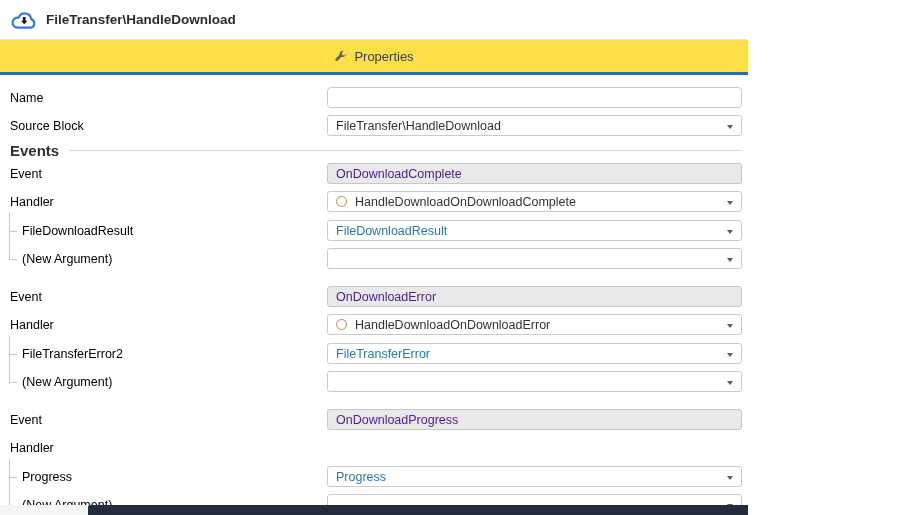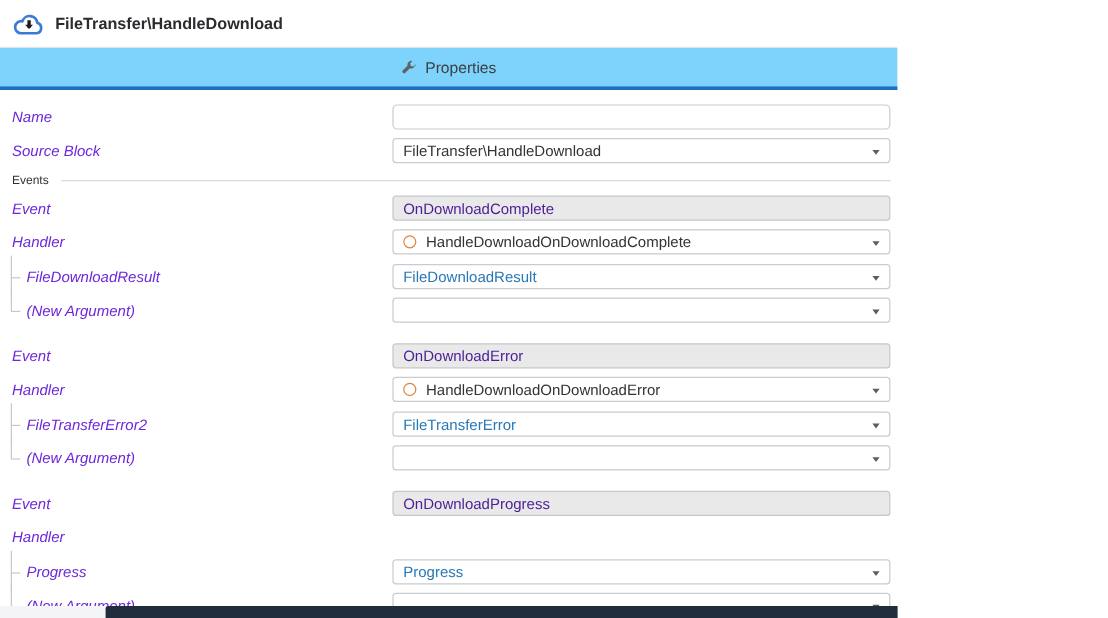--- a/index.html
+++ b/index.html
@@ -11,45 +11,45 @@
   }
   
   .hdr { height: 40px; display: flex; align-items: center; padding-left: 10px;
          border-bottom: 1px solid #e2e3e5; }
   .hdr .cloud { width: 28px; height: 24px; margin-right: 8px; flex: 0 0 auto; }
   .hdr .title { font-weight: bold; font-size: 13.5px; color: #2a2c2f; }
   
   .tabs { display: flex; height: 35px; }
   .tab { flex: 1; display: flex; align-items: center; justify-content: center;
          gap: 7px; border-bottom: 1px solid #d9dadc; cursor: default;
-         font-size: 13px; color: #3c4043; background:#7dd3fc; }
+         font-size: 13px; color: #3c4043; background:#fde047; }
   .tab.active { border-bottom: 3px solid #1d6fc0; }
   .tab svg { display:block; }
   
   .content { padding-top: 12px; }
   .row { display: flex; align-items: center; height: 21px; margin-bottom: 7px;
          position: relative; }
-  .row .lbl { width: 327px; padding-left: 10px; flex: 0 0 auto; color:#6d28d9;font-style:italic; }
+  .row .lbl { width: 327px; padding-left: 10px; flex: 0 0 auto; color:#000000; }
   .ctrl { flex: 1; margin-right: 6px; height: 21px; display: flex;
           align-items: center; padding: 0 8px; border-radius: 3px;
           background: #fff; border: 1px solid #c9cbce; position: relative;
           font-size: 12.5px; color: #333; }
   .ctrl.select { padding-right: 20px; cursor: default; }
   .ctrl.select::after { content: ""; position: absolute; right: 8px; top: 9px;
           width: 0; height: 0; border-left: 3.5px solid transparent;
           border-right: 3.5px solid transparent; border-top: 4.5px solid #5a5d61; }
   .ctrl.disabled { background: #e9e9ea; border-color: #c6c7c9; color: #4c1d95; }
   .ctrl.linkval { color: #2878b5; }
   .ring { width: 11px; height: 11px; border: 1.5px solid #e0813c;
           border-radius: 50%; margin-right: 8px; flex: 0 0 auto; }
   
   .section-row { display: flex; align-items: center; height: 14px;
                  margin: 1px 0 6px 0; }
-  .section-row .sec-lbl { padding-left: 10px; font-weight: normal; color: #2f3235;
-                 font-size: 10px; flex: 0 0 auto; }
+  .section-row .sec-lbl { padding-left: 10px; font-weight: bold; color: #2f3235;
+                 font-size: 15px; flex: 0 0 auto; }
   .section-row .sec-line { flex: 1; height: 1px; background: #d7d8da;
                  margin-left: 10px; margin-right: 6px; }
   
   .group-gap { margin-top: 17px; }
   
   .row.arg .lbl { padding-left: 22px; }
   .row.arg::before { content: ""; position: absolute; left: 9px; width: 1px;
           background: #c5c7ca; top: -7px; bottom: -7px; }
   .row.arg.last::before { bottom: auto; height: calc(50% + 7px); }
   .row.arg::after { content: ""; position: absolute; left: 9px; top: 50%;

